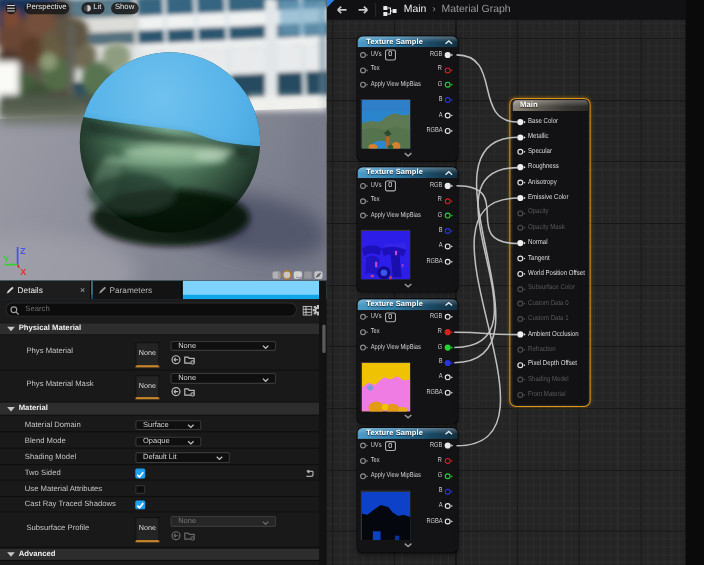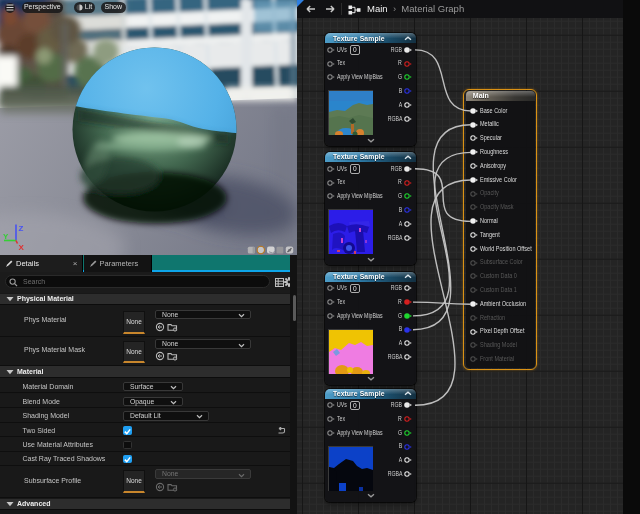--- a/index.html
+++ b/index.html
@@ -7,24 +7,24 @@
 #stage { position:absolute; left:0; top:0; width:640px; height:514px; background:#0a0a0a; }
 
 
 #viewport { position:absolute; left:0; top:0; width:297px; height:255px; background:#c9ccd0; overflow:hidden; }
 .vbtn { position:absolute; top:2.2px; height:10.8px; border-radius:6px; background:rgba(24,24,26,0.86);
   color:#e6e6e6; font-size:7px; line-height:10.5px; text-align:center; display:flex; align-items:center; justify-content:center; }
 .vcirc { left:4.8px; top:2.6px; width:10.6px; border-radius:50%; height:10.6px; }
 
 
 #details { position:absolute; left:0; top:255px; width:297px; height:259px; background:#181818; overflow:hidden; }
-#tabbar { position:absolute; left:0; top:0; width:297px; height:17px; background:#0f766e; border-bottom:2px solid #0ea5e9; }
+#tabbar { position:absolute; left:0; top:0; width:297px; height:17px; background:#7dd3fc; border-bottom:4px solid #0ea5e9; }
 .tab { position:absolute; top:0; height:17px; display:flex; align-items:center; font-size:7.5px; }
 #tab1 { left:0; width:82.5px; background:#1d1d1d; color:#ededed; border-right:1px solid #000; }
-#tab2 { left:83.5px; width:68px; background:#131313; color:#b4b4b4; border-right:1px solid #000; }
+#tab2 { left:83.5px; width:82px; background:#131313; color:#b4b4b4; border-right:1px solid #000; }
 #searchrow { position:absolute; left:0; top:17px; width:297px; height:21px; background:#1b1b1b; }
 #searchbox { position:absolute; left:5px; top:3px; width:264.5px; height:13px; background:#0c0c0c; border:1px solid #2a2a2a; border-radius:7px;
   color:#6e6e6e; font-size:7px; line-height:11px; padding-left:17px; }
 .sect { position:absolute; left:0; width:290px; background:#2d2d2d; display:flex; align-items:center;
   color:#efefef; font-size:7px; font-weight:bold; border-bottom:1px solid #0c0c0c; }
 .rowsep { position:absolute; left:0; width:290px; background:#191919; border-bottom:1px solid #0e0e0e; }
 .rlbl { position:absolute; color:#c5c5c5; font-size:7px; white-space:nowrap; }
 .dd { position:absolute; height:9.8px; background:#0f0f0f; border:1px solid #383838; border-radius:2px;
   color:#d2d2d2; font-size:6.8px; line-height:8px; padding-left:6px; }
 .dd span { position:relative; top:0px; }

